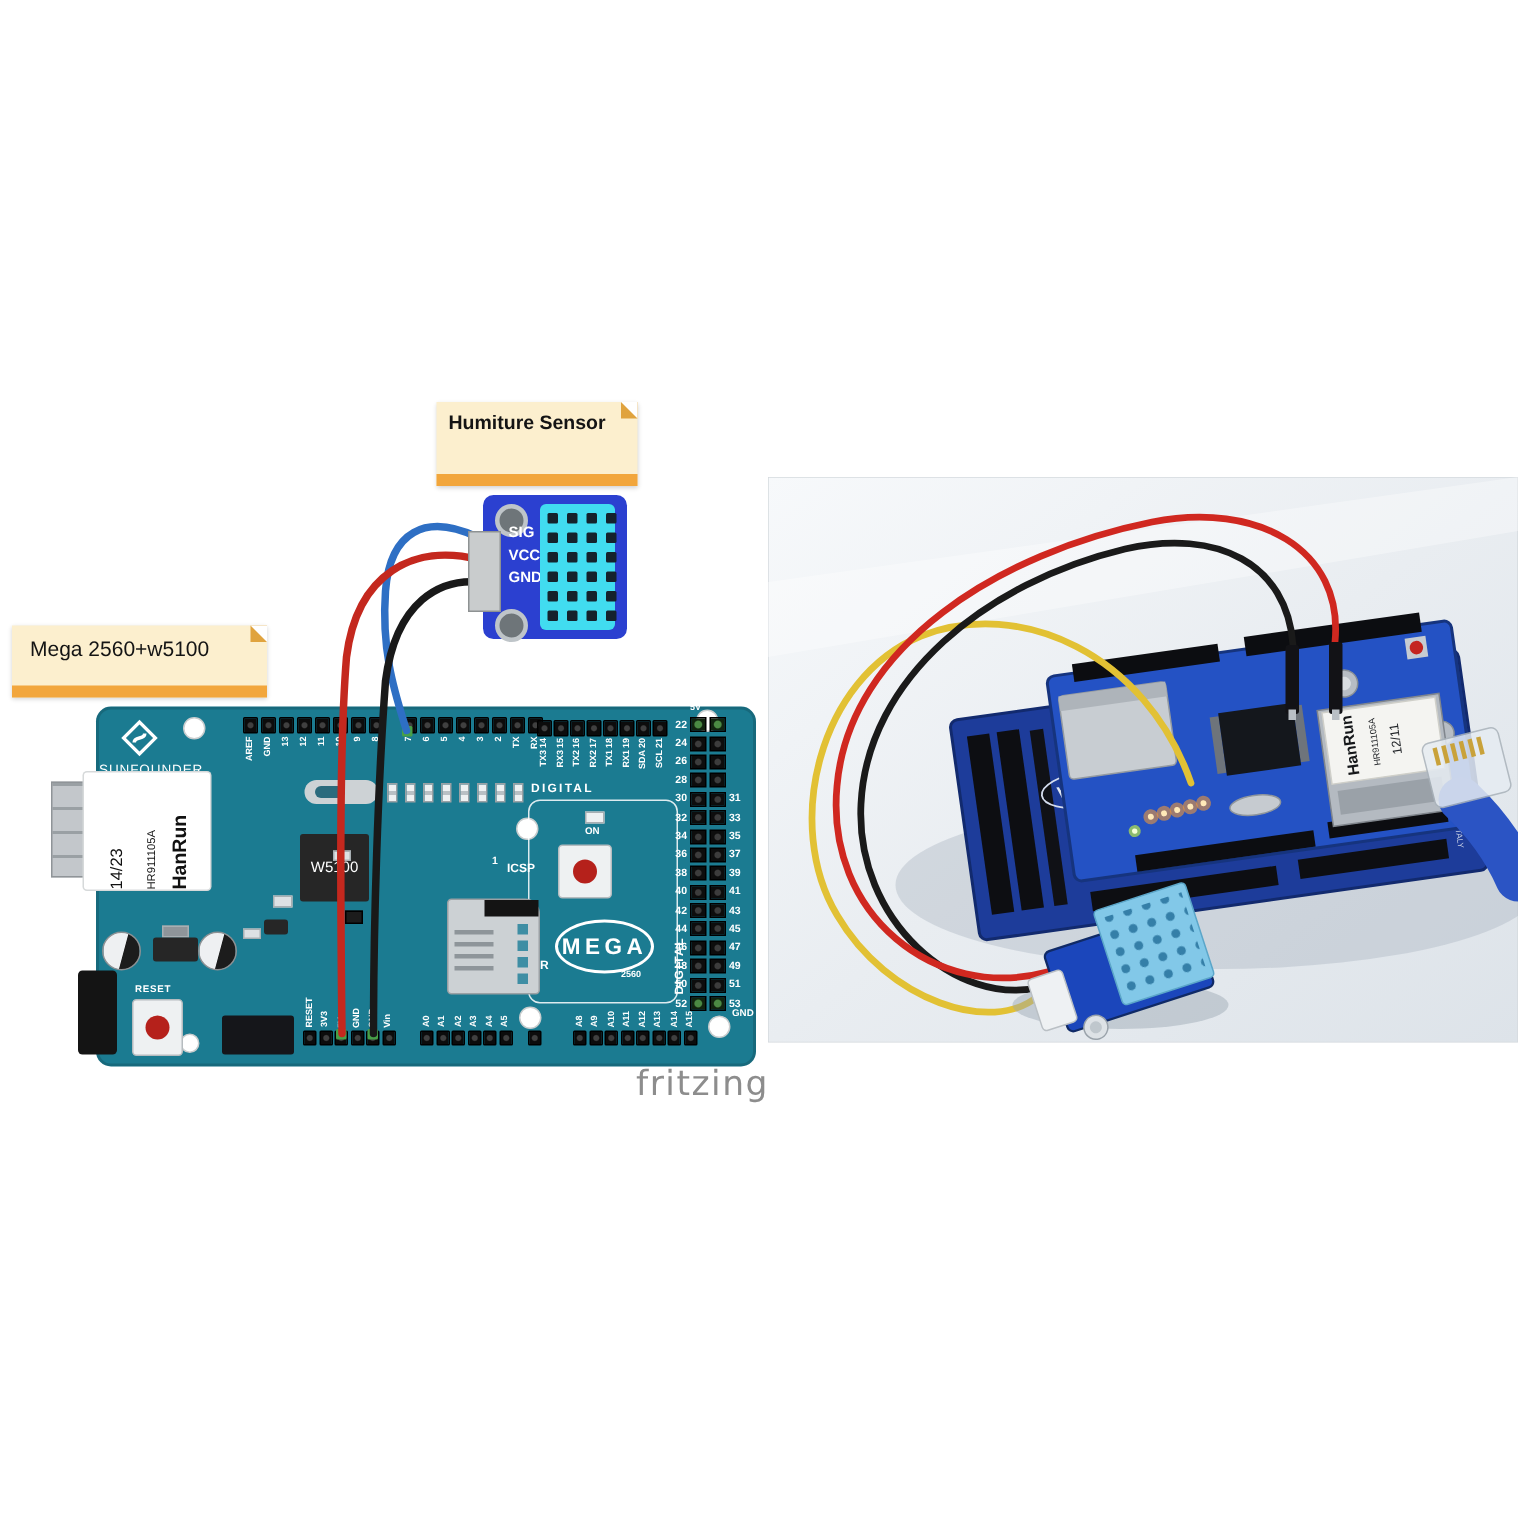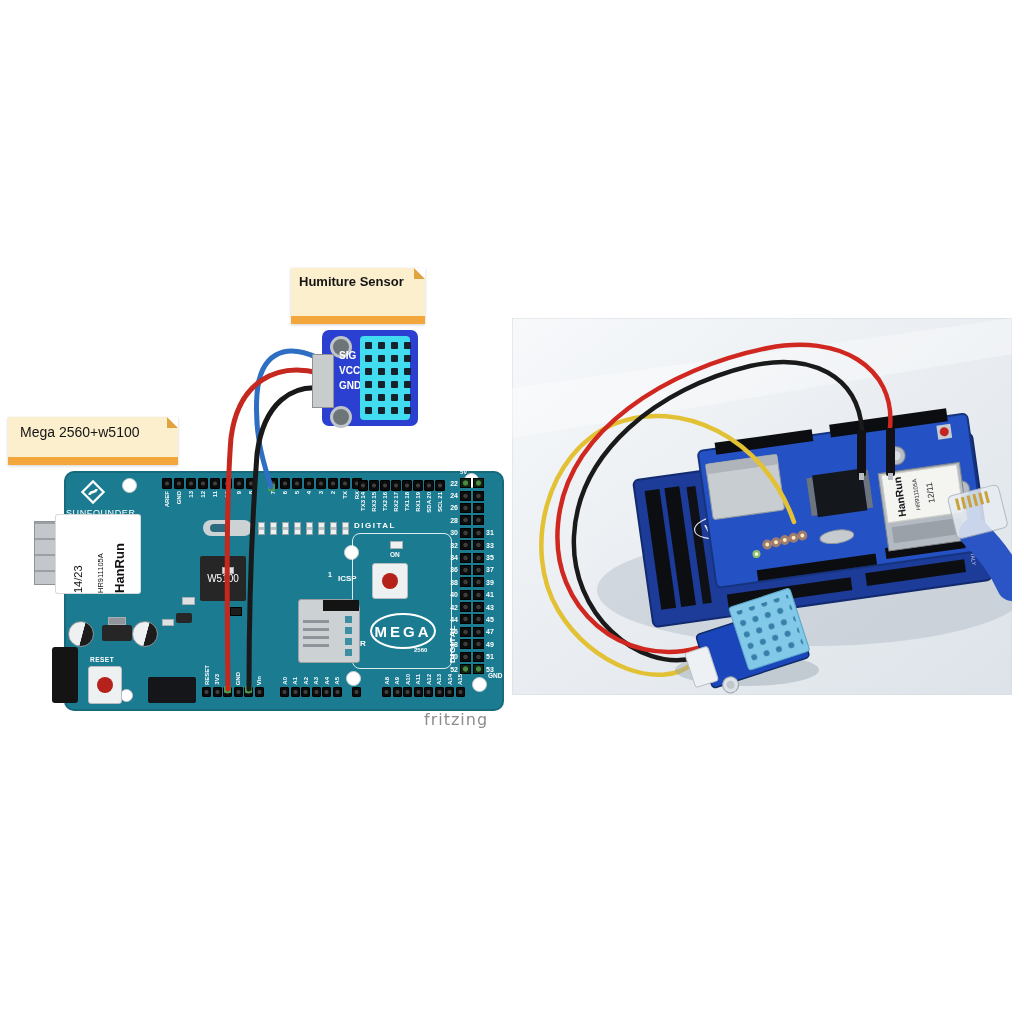--- a/index.html
+++ b/index.html
@@ -91,21 +91,21 @@
   #mega-oval{position:absolute;left:306px;top:142px;width:62px;height:32px;border:2.5px solid #fff;border-radius:50%;
              display:flex;align-items:center;justify-content:center;color:#fff;font-size:15px;font-weight:bold;letter-spacing:3px;}
 
   
   #wires{position:absolute;left:0;top:0;z-index:6;pointer-events:none;}
   .wire{fill:none;stroke-linecap:round;}
   .wire.blue{stroke:var(--wire-blue,#2e6fc4);stroke-width:5;}
   .wire.red{stroke:var(--wire-red,#c4281e);stroke-width:5;}
   .wire.black{stroke:var(--wire-black,#191919);stroke-width:5;}
 
-  #watermark{position:absolute;left:424px;top:710px;font-size:16px;letter-spacing:1px;color:var(--watermark,#8d8d8d);
+  #watermark{position:absolute;left:424px;top:710px;font-size:23px;letter-spacing:1px;color:var(--watermark,#8d8d8d);
              font-family:"DejaVu Sans",sans-serif;}
 
   
   #photo{position:absolute;left:512px;top:318px;width:500px;height:377px;}
 </style>
 </head>
 <body>
 
 <div id="canvas">
 

